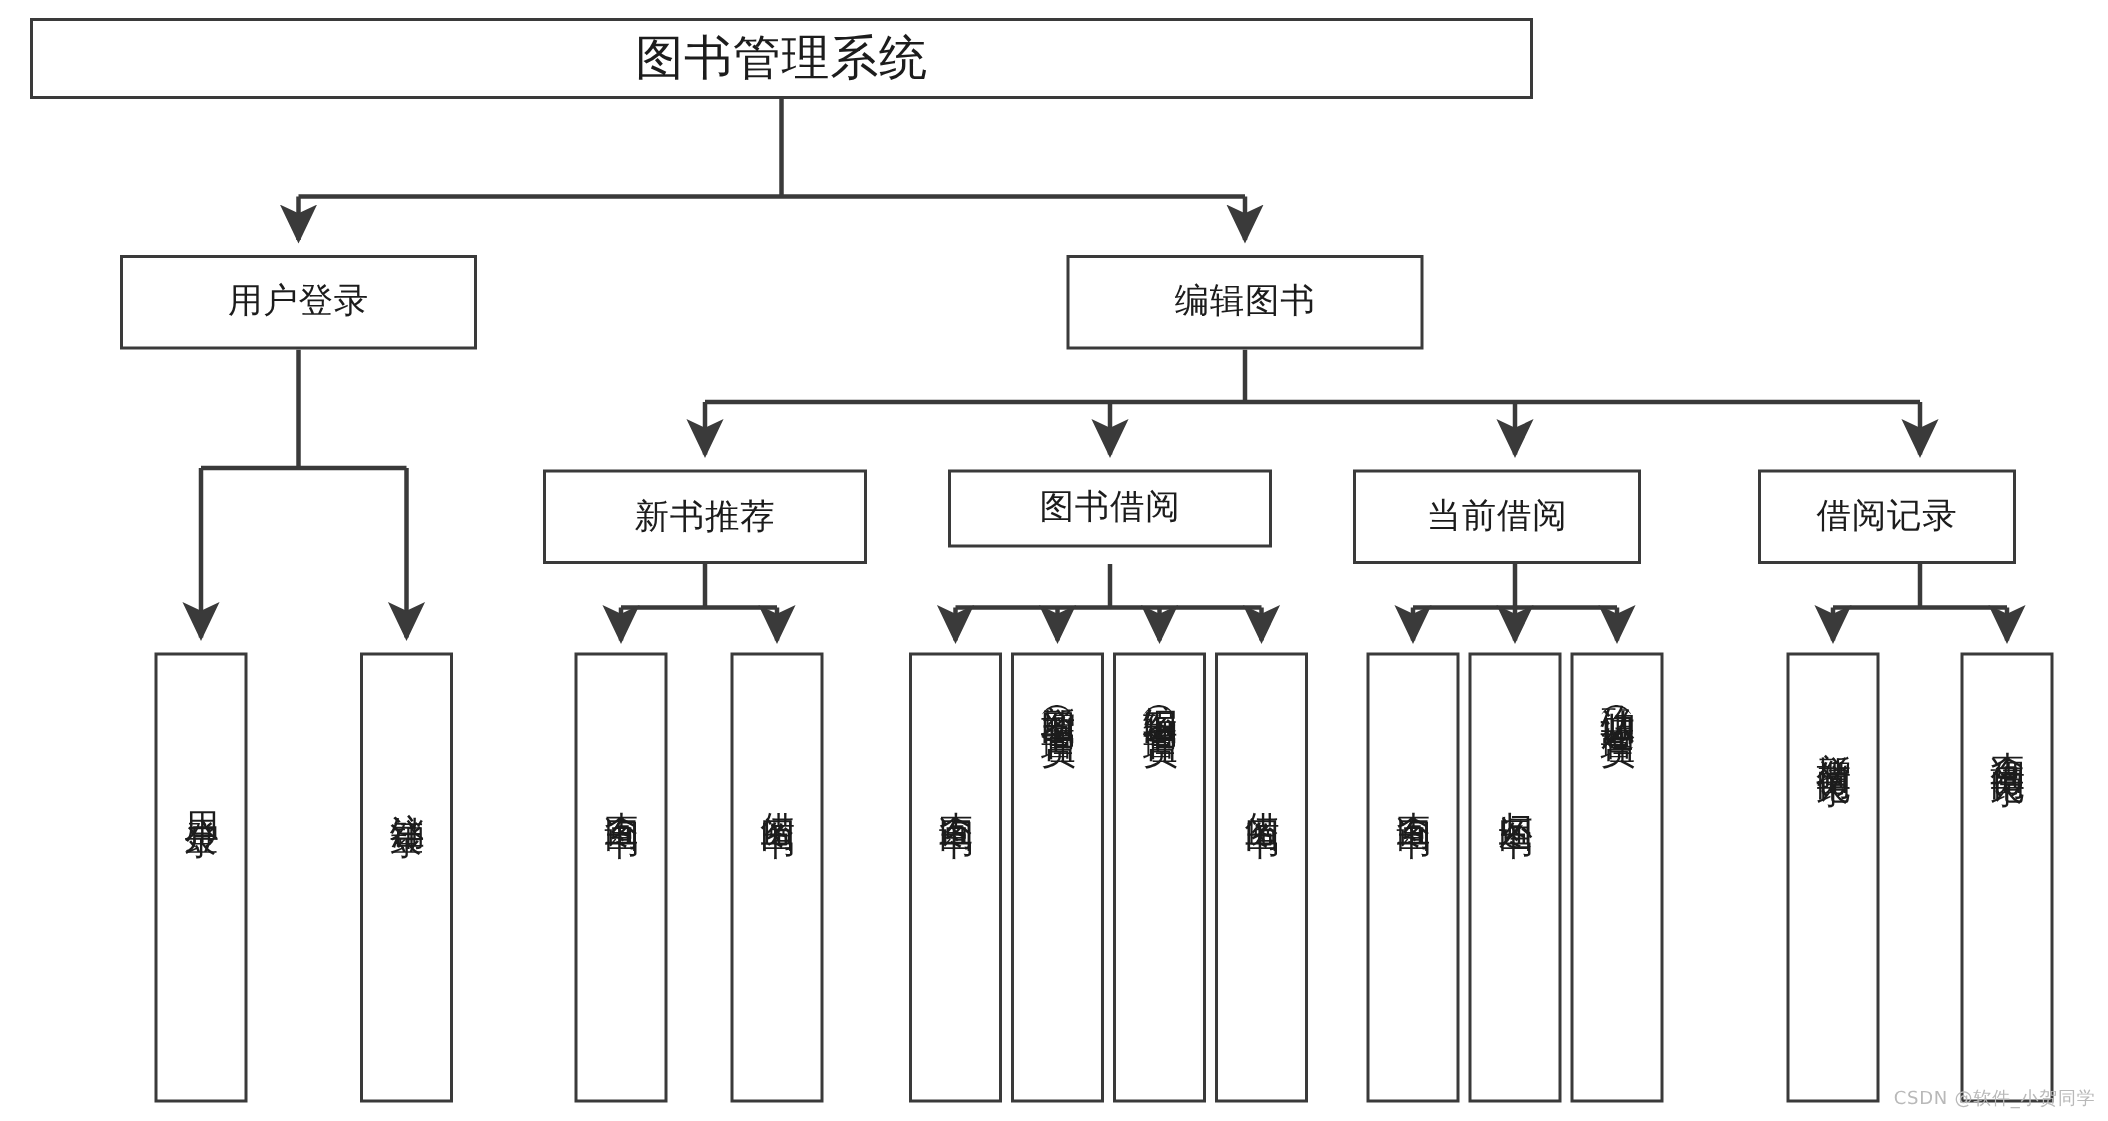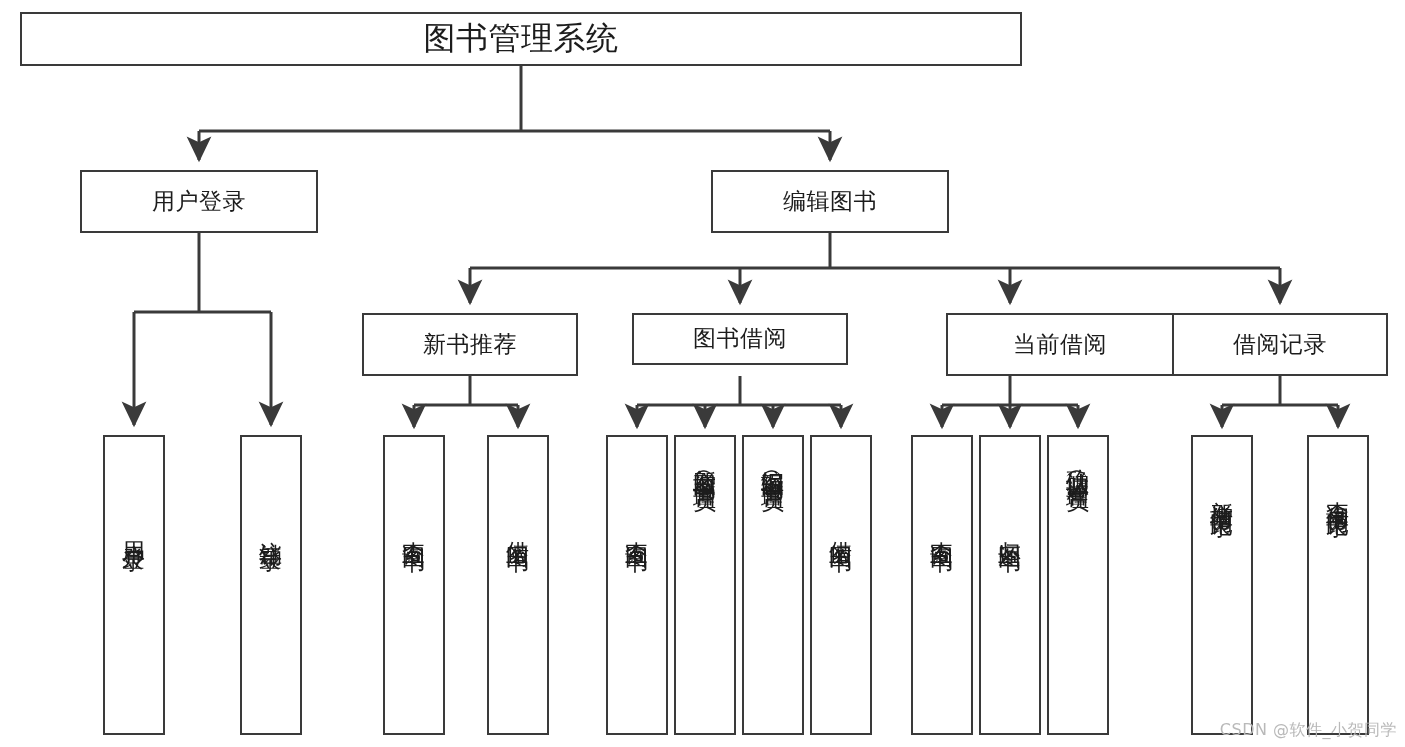--- a/index.html
+++ b/index.html
@@ -72,21 +72,21 @@
   .node.vert.long .label {
     margin-top: 6px;
   }
   .node.vert.rec .label {
     margin-top: 38px;
   }
   #watermark {
     position: absolute;
     right: 8px;
     bottom: 6px;
-    font-size: 16px;
+    font-size: 12px;
     color: #b9b9b9;
     letter-spacing: 0.5px;
     z-index: 5;
     white-space: nowrap;
     font-family: "DejaVu Sans", "Liberation Sans", sans-serif;
     text-align: center;
   }
 </style>
 </head>
 <body>
@@ -153,24 +153,24 @@
   <div class="node horiz" style="left:711px; top:170px; width:238px; height:63px;">
     <span class="label">编辑图书</span>
   </div>
 
   <div class="node horiz" style="left:362px; top:313px; width:216px; height:63px;font-family:Liberation Serif, serif;">
     <span class="label">新书推荐</span>
   </div>
   <div class="node horiz" style="left:632px; top:313px; width:216px; height:52px;">
     <span class="label">图书借阅</span>
   </div>
-  <div class="node horiz" style="left:902px; top:313px; width:228px; height:63px;margin-left:44px;">
+  <div class="node horiz" style="left:902px; top:313px; width:192px; height:63px;">
     <span class="label">当前借阅</span>
   </div>
-  <div class="node horiz" style="left:1172px; top:313px; width:216px; height:63px;">
+  <div class="node horiz" style="left:1172px; top:313px; width:172px; height:63px;">
     <span class="label">借阅记录</span>
   </div>
 
   <div class="node vert mid" style="left:103px; top:435px; width:62px; height:300px;">
     <span class="label">用户登录</span>
   </div>
   <div class="node vert mid" style="left:240px; top:435px; width:62px; height:300px;">
     <span class="label">注销登录</span>
   </div>
 

